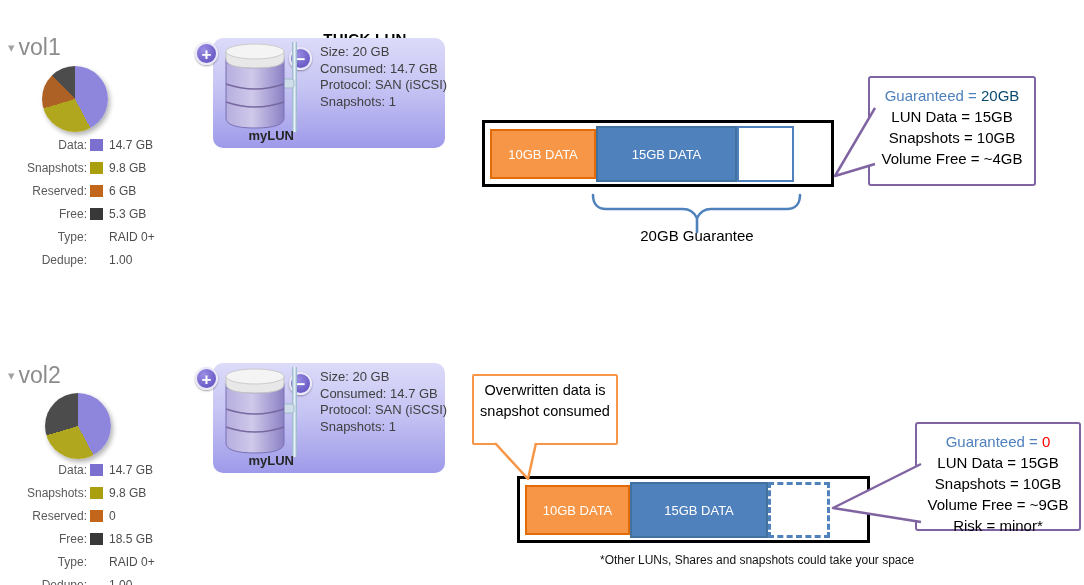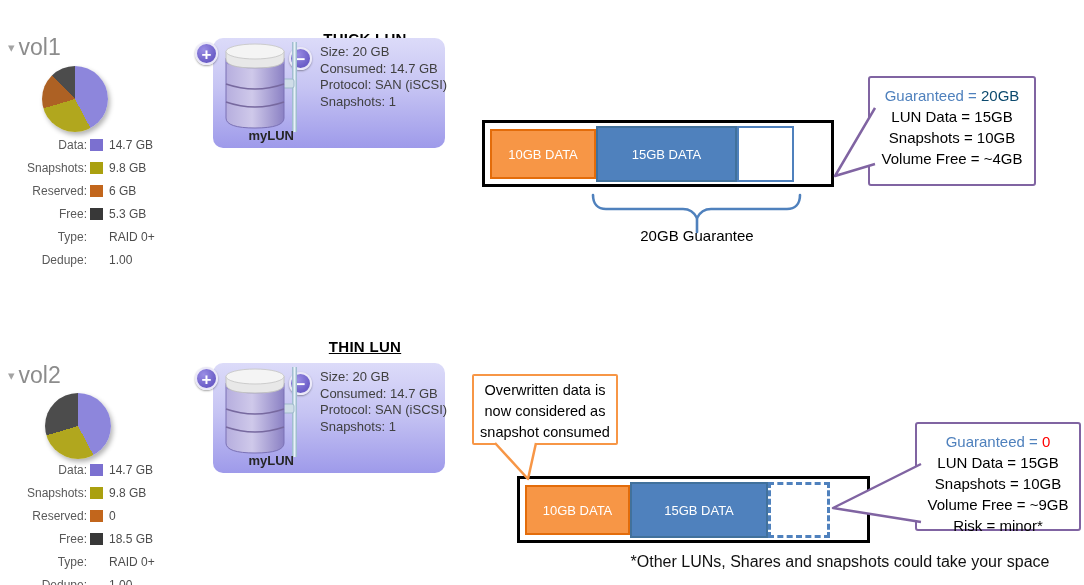--- a/index.html
+++ b/index.html
@@ -45,21 +45,21 @@
   .brace-label{width:200px;text-align:center;font-size:15px;color:#000;}
 
   
   .callout{box-sizing:border-box;background:#fff;border:2.5px solid #8064a2;border-radius:3px;
            text-align:center;font-size:15px;color:#000;line-height:21px;padding-top:7px;z-index:2;}
   .callout .blue{color:#4f81bd;}
   .wedge{z-index:3;}
   .note-box{box-sizing:border-box;background:#fff;border:2.5px solid #f79646;border-radius:2px;
             text-align:center;font-size:14.5px;color:#000;line-height:21px;padding-top:4px;z-index:2;}
   .plain-note{font-size:15px;color:#000;white-space:nowrap;}
-  .footnote{width:480px;text-align:center;font-size:16px;color:#111;white-space:nowrap;}
+  .footnote{width:480px;text-align:left;font-size:12px;color:#111;white-space:nowrap;}
 </style>
 </head>
 <body>
 
 <div id="canvas">
 
   <div class="abs vol-header" style="left:8px;top:36px;">
     <span class="vol-tri">▾</span>
     <span class="vol-name">vol1</span>
   </div>
@@ -161,21 +161,20 @@
       <span class="sw" style="background: rgb(56, 56, 56);"></span>
       <span class="val">18.5 GB</span>
     <span class="lab">Type:</span>
       <span class="sw"></span>
       <span class="val">RAID 0+</span>
     <span class="lab">Dedupe:</span>
       <span class="sw"></span>
       <span class="val">1.00</span>
   </div>
 
-  <div class="abs sec-title" style="left:270px;top:338px;">THIN LUN</div>
 
   <div class="abs lun-card" style="left:213px;top:363px;"></div>
   <div class="abs round-btn" style="left:195px;top:367px;">+</div>
   <div class="abs round-btn" style="left:289px;top:372px;">−</div>
   <svg class="abs" style="left:222px;top:367px;" width="80" height="92" viewBox="0 0 80 92">
     <rect x="70" y="0" width="5" height="90" fill="url(#gpole)"></rect>
     <rect x="60" y="37" width="12" height="9" rx="2" fill="#cfdde8" stroke="#9fb9cc" stroke-width="1"></rect>
     <path d="M4 16 L4 76 Q4 86 33 86 Q62 86 62 76 L62 16 Z" fill="url(#gp)" stroke="#7a71b5" stroke-width="1"></path>
     <path d="M4 42 Q33 52 62 42" fill="none" stroke="#77699f" stroke-width="1.4"></path>
     <path d="M4 60 Q33 70 62 60" fill="none" stroke="#77699f" stroke-width="1.4"></path>
@@ -186,21 +185,20 @@
   <div class="abs lun-name" style="left:218px;top:453px;">myLUN</div>
   <div class="abs lun-details" style="left:320px;top:369px;">
     <div>Size: 20 GB</div>
     <div>Consumed: 14.7 GB</div>
     <div>Protocol: SAN (iSCSI)</div>
     <div>Snapshots: 1</div>
   </div>
 
   <div class="abs note-box" style="left:472px;top:374px;width:146px;height:71px;text-align:center;">
     <div>Overwritten data is</div>
-    <div>now considered as</div>
     <div>snapshot consumed</div>
   </div>
   <svg class="abs wedge" style="left:489px;top:441px;" width="52" height="42" viewBox="0 0 52 42">
     <path d="M6 2 L39 38 L47 2" fill="#ffffff" stroke="#f79646" stroke-width="2.5" stroke-linejoin="round"></path>
   </svg>
 
 
   <div class="abs bar-outer" style="left:517px;top:476px;width:353px;height:67px;">
     <div class="seg seg-orange" style="left:5px;top:6px;width:105px;height:50px;">10GB DATA</div>
     <div class="seg seg-blue" style="left:110px;top:3px;width:138px;height:56px;">15GB DATA</div>

